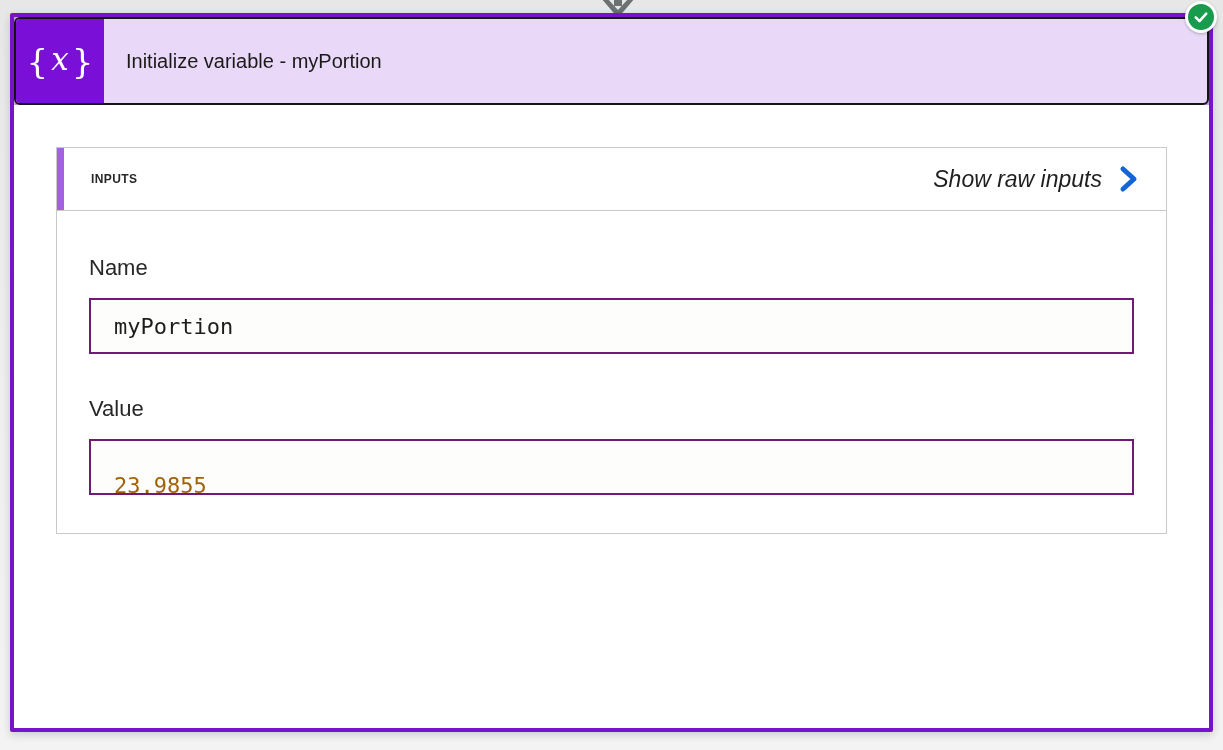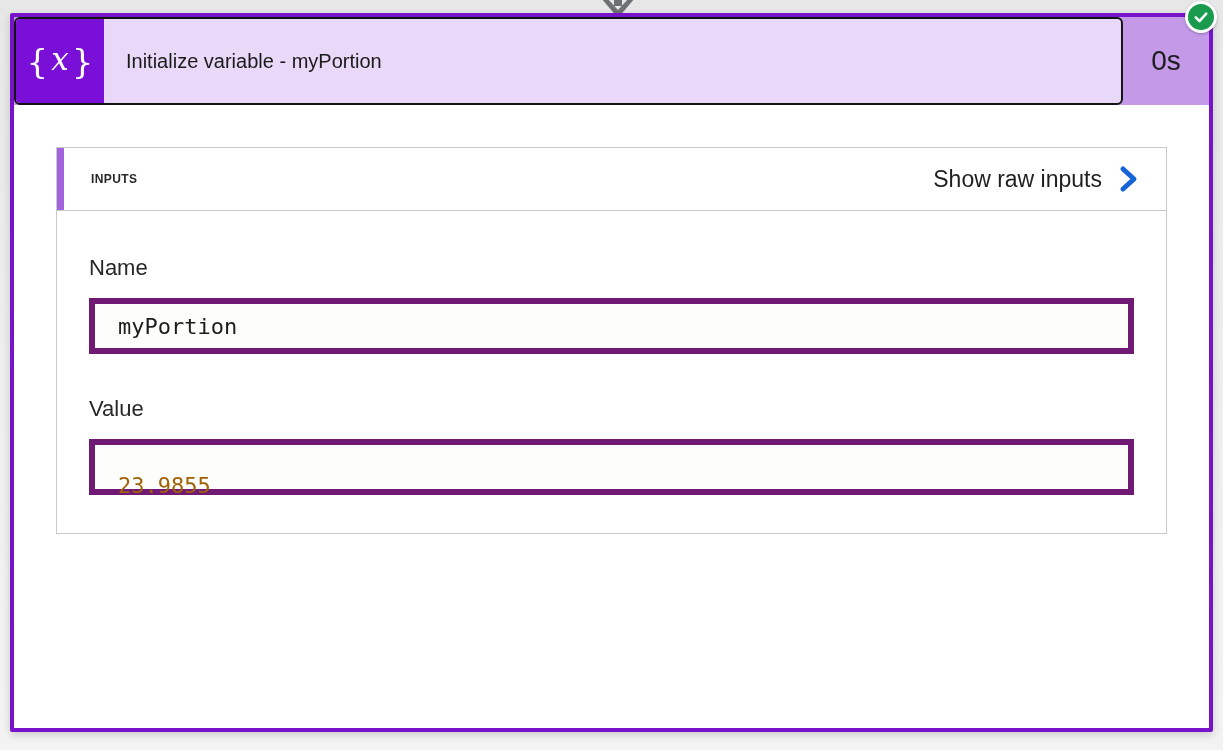--- a/index.html
+++ b/index.html
@@ -55,31 +55,31 @@
     padding: 0 26px 0 34px; border-bottom: 1.5px solid #c9c9c9;
   }
   .accent-bar {
     position: absolute; left: 0; top: 0; bottom: 0; width: 7px; background: #a263dc;
   }
   .panel-title {
     font-size: 12px; font-weight: bold; color: #272727; letter-spacing: 0.4px;
   }
   .raw-link {
     margin-left: auto; display: flex; align-items: center; gap: 16px;
-    cursor: pointer; text-decoration: none;
+    cursor: pointer; text-decoration: none; font-style: italic;
   }
   .raw-link-label { font-size: 23px; color: #1f1f1f; }
   .panel-body { padding: 44px 32px 38px 32px; }
   .field-group { margin-bottom: 42px; }
   .field-group:last-child { margin-bottom: 0; }
   .field-label {
     font-size: 22px; font-weight: normal; color: #272727; margin-bottom: 17px;
   }
   .field-value-box {
-    height: 56px; border: 6px solid #701a75; background: #fdfdfb;
+    height: 56px; border: 2px solid #701a75; background: #fdfdfb;
     display: flex; align-items: center; padding-left: 23px;
     font-family: "DejaVu Sans Mono", monospace; font-size: 22px; color: #1c1c1c;
   }
 </style>
 </head>
 <body>
 
 <svg class="flow-arrow" viewBox="0 10 38 19" aria-hidden="true">
   <rect x="15" y="0" width="8" height="16" fill="#6d7172"></rect>
   <path d="M19 28 L2 8 L8 8 L19 20 L30 8 L36 8 Z" fill="#6d7172"></path>
@@ -95,21 +95,20 @@
 
   <div class="card-header">
     <div class="title-box">
       <div class="action-icon">
         <span class="brace">{</span>
         <span class="var-x">x</span>
         <span class="brace">}</span>
       </div>
       <div class="action-title">Initialize variable - myPortion</div>
     </div>
-    <div class="duration">0s</div>
   </div>
 
   <div class="card-content">
     <div class="inputs-panel">
 
       <div class="panel-header">
         <span class="accent-bar"></span>
         <span class="panel-title">INPUTS</span>
         <a class="raw-link">
           <span class="raw-link-label">Show raw inputs</span>

